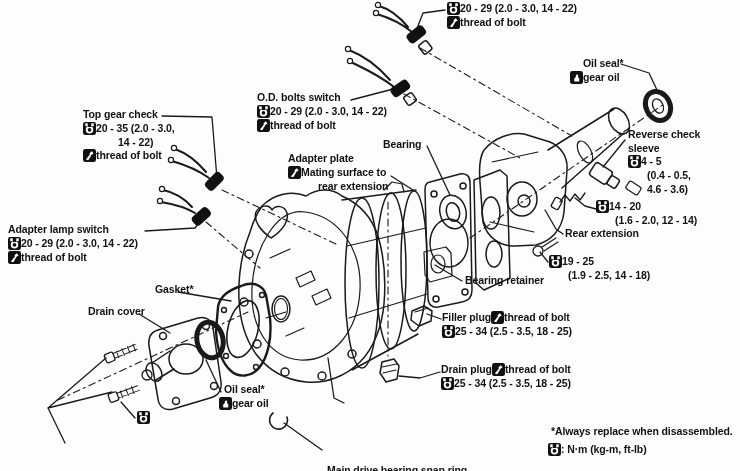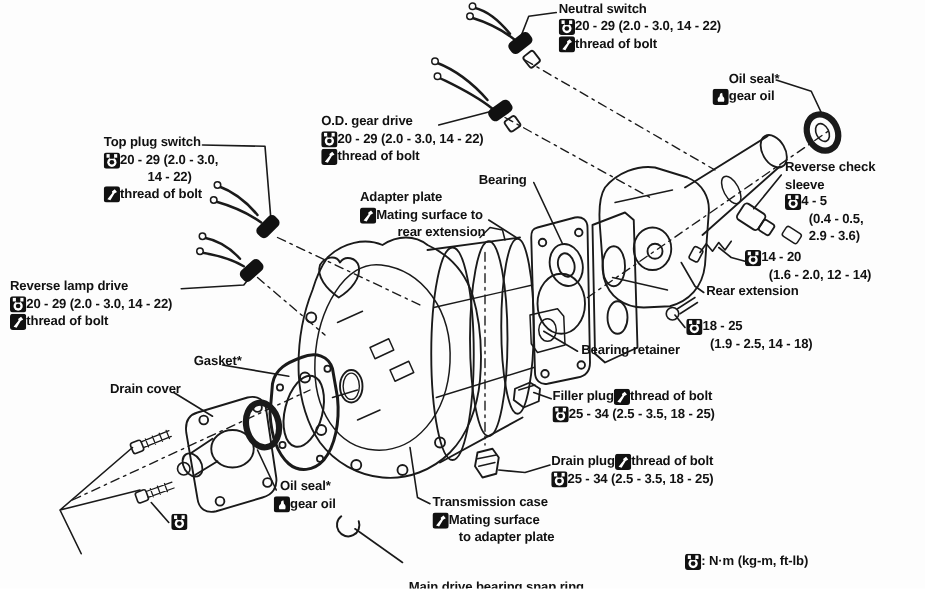--- a/index.html
+++ b/index.html
@@ -266,82 +266,81 @@
         <circle cx="162" cy="189" r="2.6" fill="#fff" stroke-width="1.2"></circle>
         <circle cx="160" cy="201" r="2.6" fill="#fff" stroke-width="1.2"></circle>
         <g transform="rotate(-42 201 216)">
             <rect x="191" y="211" width="20" height="11" rx="4" fill="#111" stroke="none"></rect>
           </g>
       </g>
     </g>
   </svg>
 
   <div class="label" style="left:447px;top:1px">
-    <div class="t">Neutral switch</div>
     <div class="row">
         <span class="ic">
           <svg viewBox="0 0 14 14" width="13" height="13">
             <use href="#ic-torque"></use>
           </svg>
         </span>
         <span>20 - 29 (2.0 - 3.0, 14 - 22)</span>
       </div>
     <div class="row">
         <span class="ic">
           <svg viewBox="0 0 14 14" width="13" height="13">
             <use href="#ic-sealant"></use>
           </svg>
         </span>
         <span>thread of bolt</span>
       </div>
   </div>
 
   <div class="label" style="left:257px;top:91px">
-    <div class="t">O.D. gear drive</div>
+    <div class="t">O.D. bolts switch</div>
     <div class="row">
         <span class="ic">
           <svg viewBox="0 0 14 14" width="13" height="13">
             <use href="#ic-torque"></use>
           </svg>
         </span>
         <span>20 - 29 (2.0 - 3.0, 14 - 22)</span>
       </div>
     <div class="row">
         <span class="ic">
           <svg viewBox="0 0 14 14" width="13" height="13">
             <use href="#ic-sealant"></use>
           </svg>
         </span>
         <span>thread of bolt</span>
       </div>
   </div>
 
   <div class="label" style="left:83px;top:108px">
-    <div class="t">Top plug switch</div>
-    <div class="row">
-        <span class="ic">
-          <svg viewBox="0 0 14 14" width="13" height="13">
-            <use href="#ic-torque"></use>
-          </svg>
-        </span>
-        <span>20 - 29 (2.0 - 3.0,</span>
+    <div class="t">Top gear check</div>
+    <div class="row">
+        <span class="ic">
+          <svg viewBox="0 0 14 14" width="13" height="13">
+            <use href="#ic-torque"></use>
+          </svg>
+        </span>
+        <span>20 - 35 (2.0 - 3.0,</span>
       </div>
     <div class="cont" style="margin-left:35px">14 - 22)</div>
     <div class="row">
         <span class="ic">
           <svg viewBox="0 0 14 14" width="13" height="13">
             <use href="#ic-sealant"></use>
           </svg>
         </span>
         <span>thread of bolt</span>
       </div>
   </div>
 
   <div class="label" style="left:8px;top:223px">
-    <div class="t">Reverse lamp drive</div>
+    <div class="t">Adapter lamp switch</div>
     <div class="row">
         <span class="ic">
           <svg viewBox="0 0 14 14" width="13" height="13">
             <use href="#ic-torque"></use>
           </svg>
         </span>
         <span>20 - 29 (2.0 - 3.0, 14 - 22)</span>
       </div>
     <div class="row">
         <span class="ic">
@@ -370,21 +369,21 @@
     <div class="t">sleeve</div>
     <div class="row">
         <span class="ic">
           <svg viewBox="0 0 14 14" width="13" height="13">
             <use href="#ic-torque"></use>
           </svg>
         </span>
         <span>4 - 5</span>
       </div>
     <div class="cont">(0.4 - 0.5,</div>
-    <div class="cont">2.9 - 3.6)</div>
+    <div class="cont">4.6 - 3.6)</div>
   </div>
 
   <div class="label" style="left:596px;top:200px">
     <div class="row" style="margin-top:0">
         <span class="ic">
           <svg viewBox="0 0 14 14" width="13" height="13">
             <use href="#ic-torque"></use>
           </svg>
         </span>
         <span>14 - 20</span>
@@ -396,21 +395,21 @@
     <div class="t">Rear extension</div>
   </div>
 
   <div class="label" style="left:549px;top:255px">
     <div class="row" style="margin-top:0">
         <span class="ic">
           <svg viewBox="0 0 14 14" width="13" height="13">
             <use href="#ic-torque"></use>
           </svg>
         </span>
-        <span>18 - 25</span>
+        <span>19 - 25</span>
       </div>
     <div class="cont">(1.9 - 2.5, 14 - 18)</div>
   </div>
 
   <div class="label" style="left:465px;top:274px">
     <div class="t">Bearing retainer</div>
   </div>
 
   <div class="label" style="left:383px;top:138px">
     <div class="t">Bearing</div>
@@ -493,37 +492,28 @@
     <div class="row">
         <span class="ic">
           <svg viewBox="0 0 14 14" width="13" height="13">
             <use href="#ic-torque"></use>
           </svg>
         </span>
         <span>25 - 34 (2.5 - 3.5, 18 - 25)</span>
       </div>
   </div>
 
-  <div class="label" style="left:346px;top:396px">
-    <div class="t">Transmission case</div>
-    <div class="row">
-        <span class="ic">
-          <svg viewBox="0 0 14 14" width="13" height="13">
-            <use href="#ic-sealant"></use>
-          </svg>
-        </span>
-        <span>Mating surface</span>
-      </div>
-    <div class="cont" style="margin-left:21px">to adapter plate</div>
-  </div>
 
   <div class="label" style="left:327px;top:464px">
     <div class="t">Main drive bearing snap ring</div>
   </div>
 
+  <div class="label footnote" style="left:551px;top:425px">
+    <span>*Always replace when disassembled.</span>
+  </div>
 
   <div class="label" style="left:548px;top:443px">
     <div class="row" style="margin-top:0">
         <span class="ic">
           <svg viewBox="0 0 14 14" width="13" height="13">
             <use href="#ic-torque"></use>
           </svg>
         </span>
         <span>: N·m (kg-m, ft-lb)</span>
       </div>

